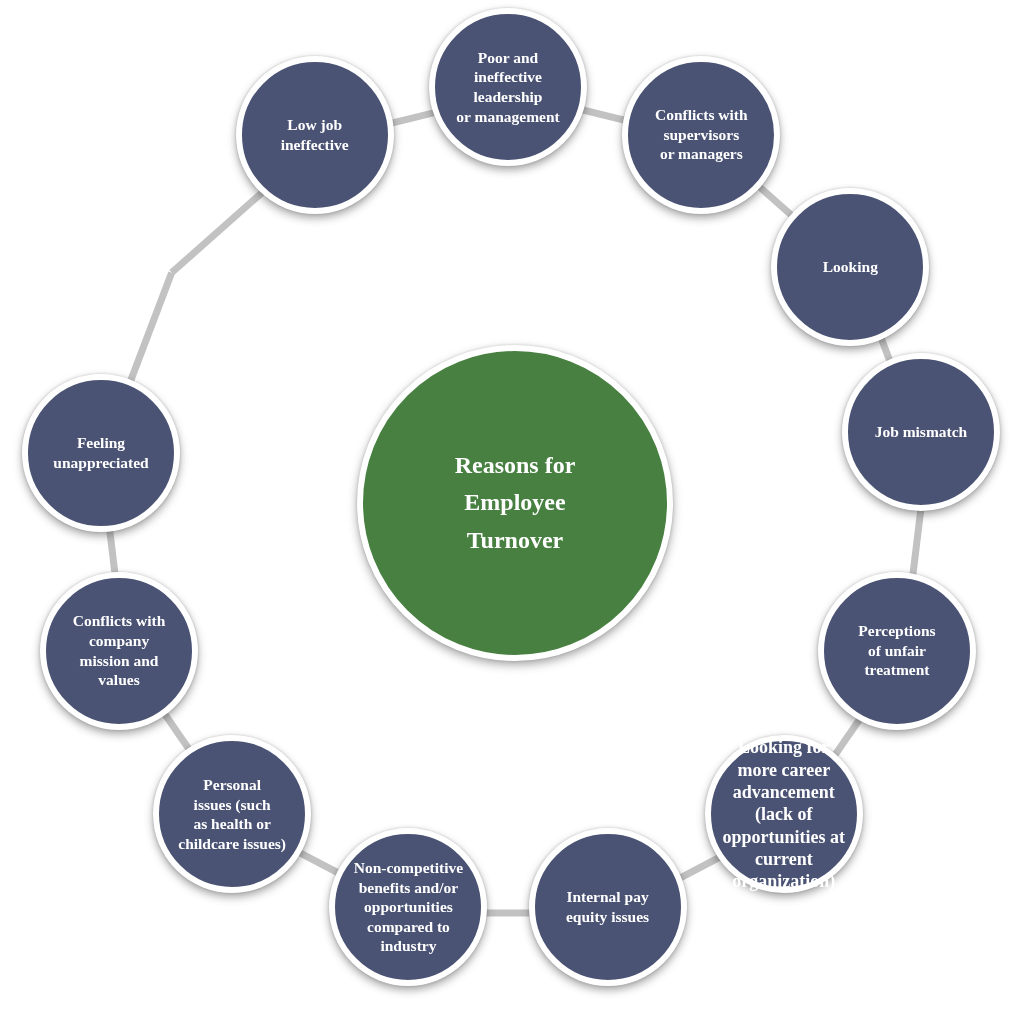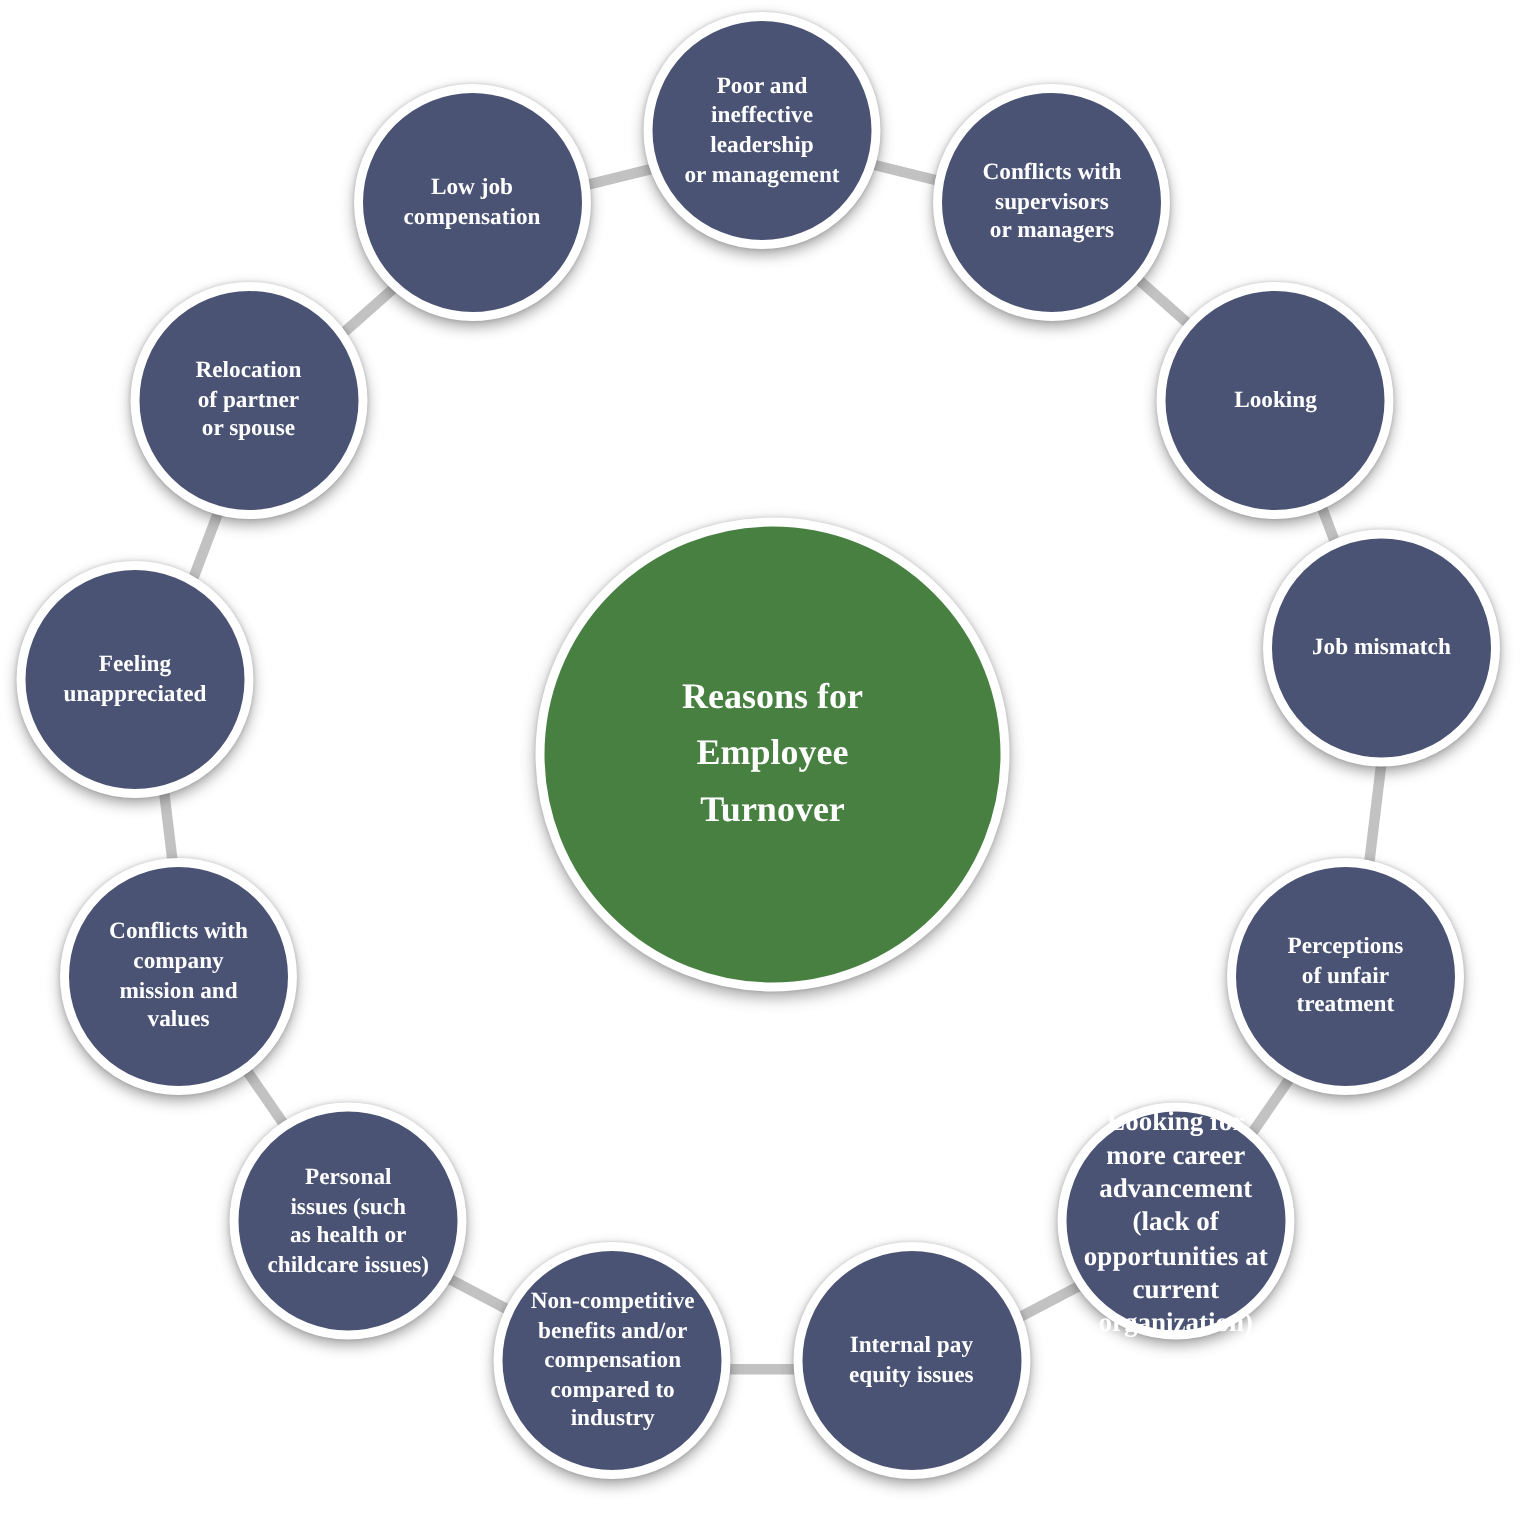--- a/index.html
+++ b/index.html
@@ -91,36 +91,33 @@
 more career
 advancement
 (lack of
 opportunities at
 current
 organization)</div>
   <div class="node" style="left: 528.555px; top: 827.912px;">Internal pay
 equity issues</div>
   <div class="node" style="left: 329.445px; top: 827.912px;">Non-competitive
 benefits and/or
-compensation
+opportunities
 compared to
 industry</div>
   <div class="node" style="left: 153.141px; top: 735.38px;">Personal
 issues (such
 as health or
 childcare issues)</div>
   <div class="node" style="left: 40.0332px; top: 571.516px;">Conflicts with
 company
 mission and
 values</div>
-  <div class="node" style="left: 11px; top: 373.857px;">Feeling
+  <div class="node" style="left: 22px; top: 373.857px;">Feeling
 unappreciated</div>
-  <div class="node" style="left: 86.6387px; top: 187.685px;">Relocation
-of partner
-or spouse</div>
   <div class="node" style="left: 235.675px; top: 55.6503px;">Low job
-compensation</div>
+ineffective</div>
 
   <div class="center-circle" style="left: 357px; top: 345px;">Reasons for
 Employee
 Turnover</div>
 
 </div>
 
 </body></html>

